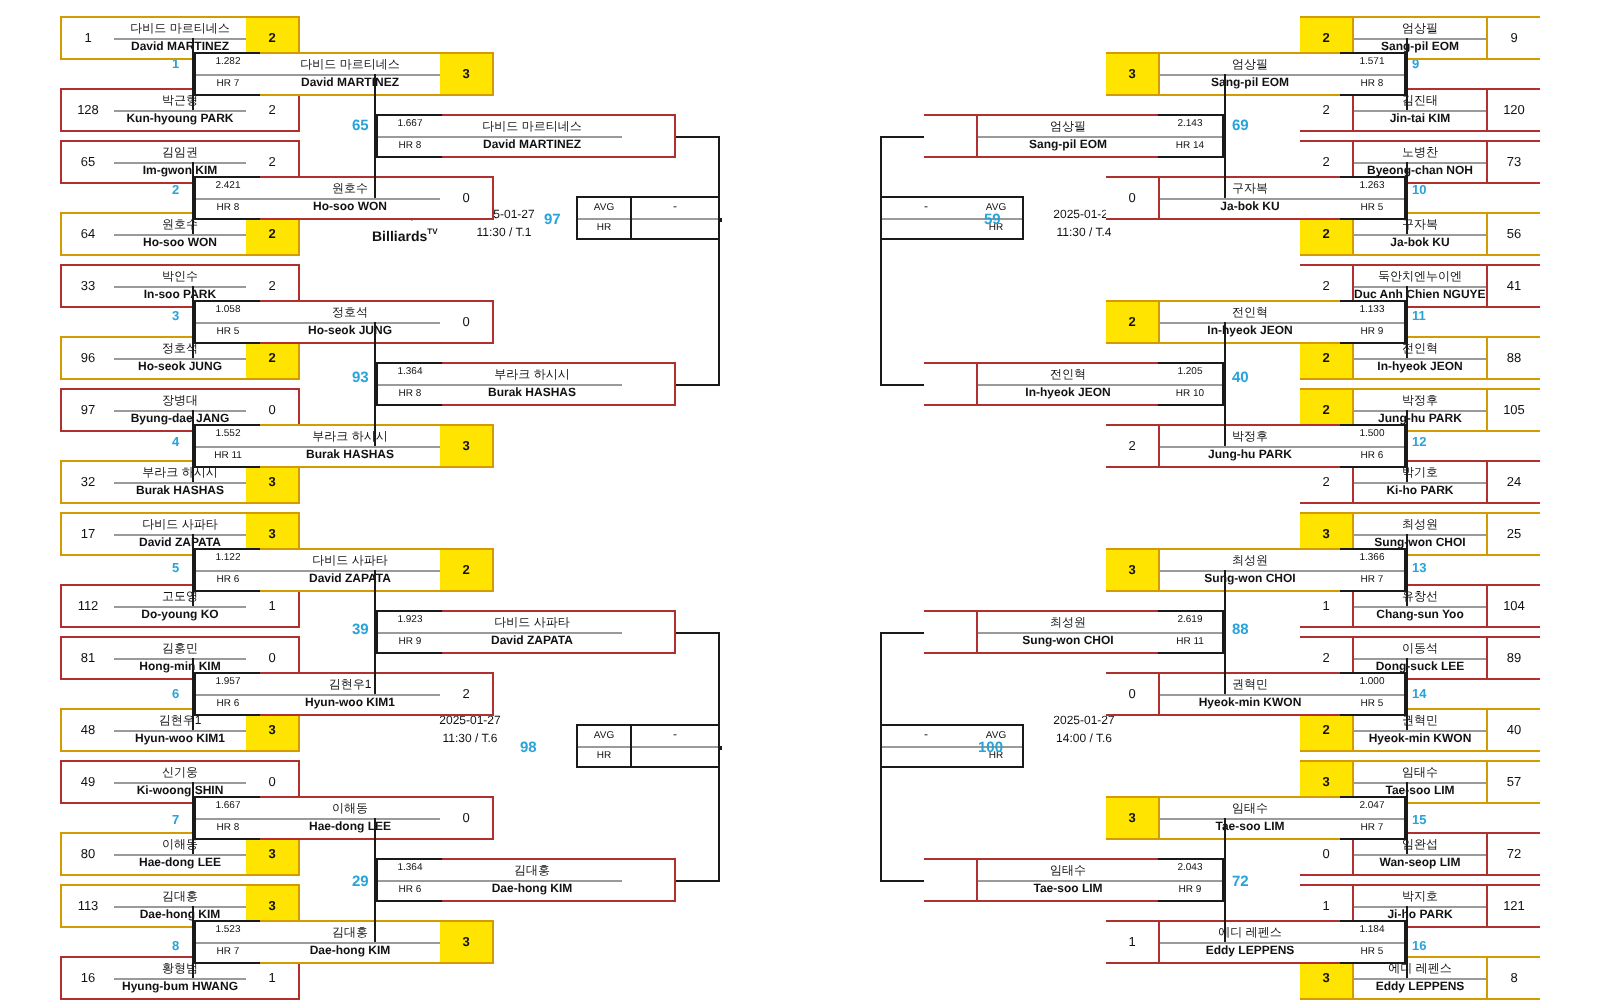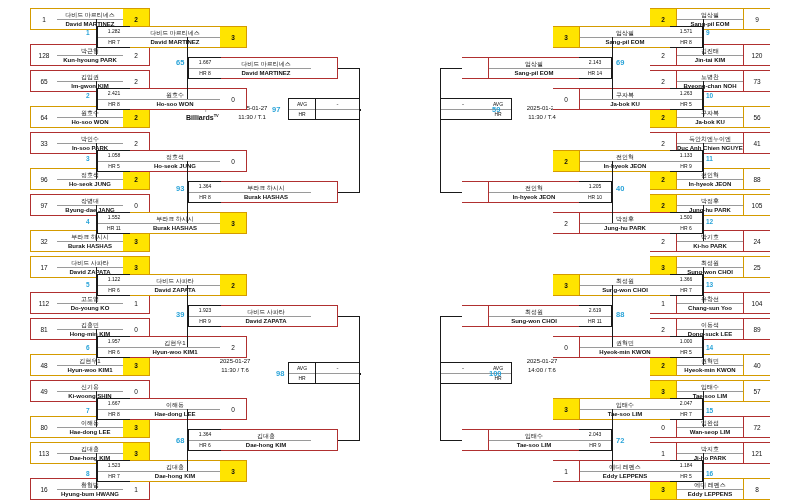--- a/index.html
+++ b/index.html
@@ -175,24 +175,24 @@
   <div class="mno" style="left:86px;top:155px;">3</div>
   <div class="mno" style="left:86px;top:218px;">4</div>
   <div class="mno" style="left:86px;top:281px;">5</div>
   <div class="mno" style="left:86px;top:344px;">6</div>
   <div class="mno" style="left:86px;top:407px;">7</div>
   <div class="mno" style="left:86px;top:470px;">8</div>
 
   <div class="mno big" style="left:176px;top:58px;">65</div>
   <div class="mno big" style="left:176px;top:184px;">93</div>
   <div class="mno big" style="left:176px;top:310px;">39</div>
-  <div class="mno big" style="left:176px;top:436px;">68</div>
+  <div class="mno big" style="left:176px;top:436px;">29</div>
 
   <div class="mno big" style="left:272px;top:105px;">97</div>
-  <div class="mno big" style="left:276px;top:369px;">98</div>
+  <div class="mno big" style="left:260px;top:369px;">98</div>
   <div class="mno big" style="left:492px;top:105px;">59</div>
   <div class="mno big" style="left:489px;top:369px;">100</div>
 
   <div class="mno" style="left:706px;top:29px;">9</div>
   <div class="mno" style="left:706px;top:92px;">10</div>
   <div class="mno" style="left:706px;top:155px;">11</div>
   <div class="mno" style="left:706px;top:218px;">12</div>
   <div class="mno" style="left:706px;top:281px;">13</div>
   <div class="mno" style="left:706px;top:344px;">14</div>
   <div class="mno" style="left:706px;top:407px;">15</div>

